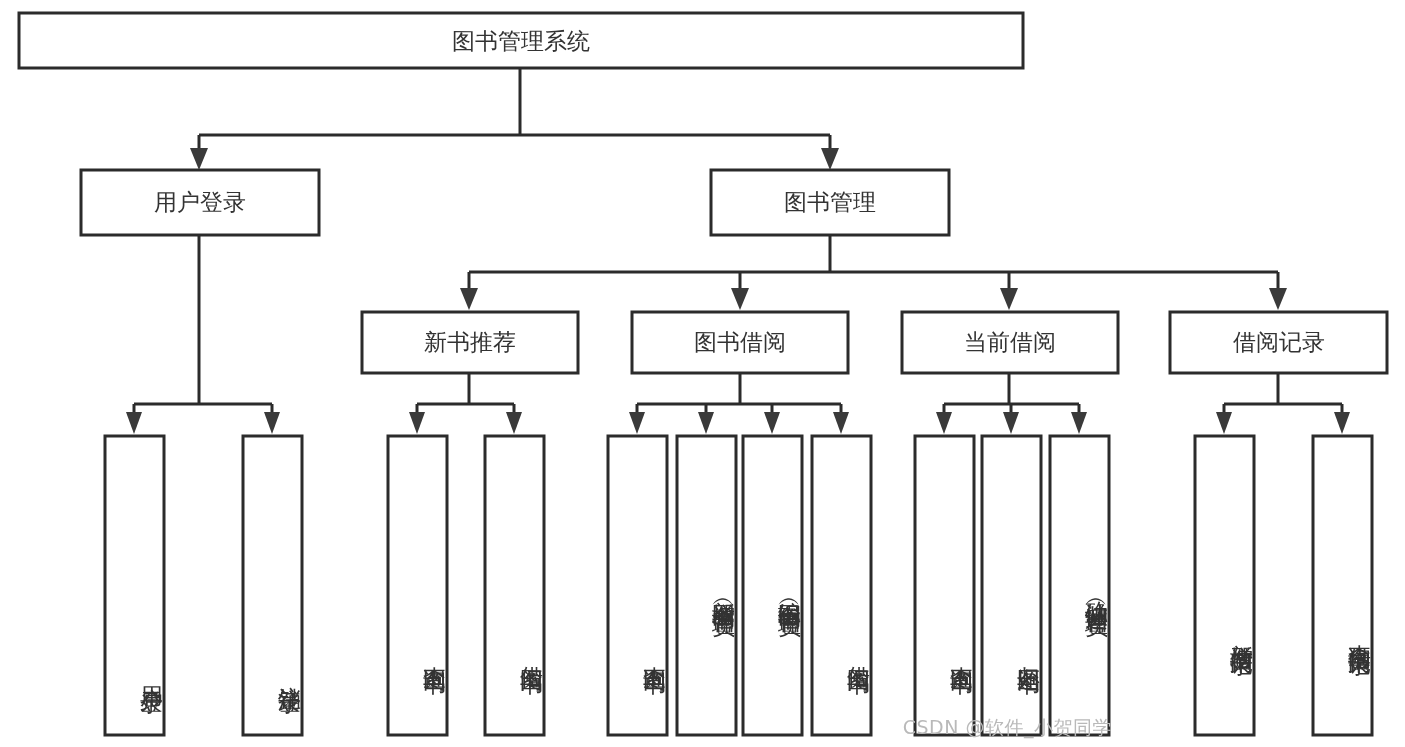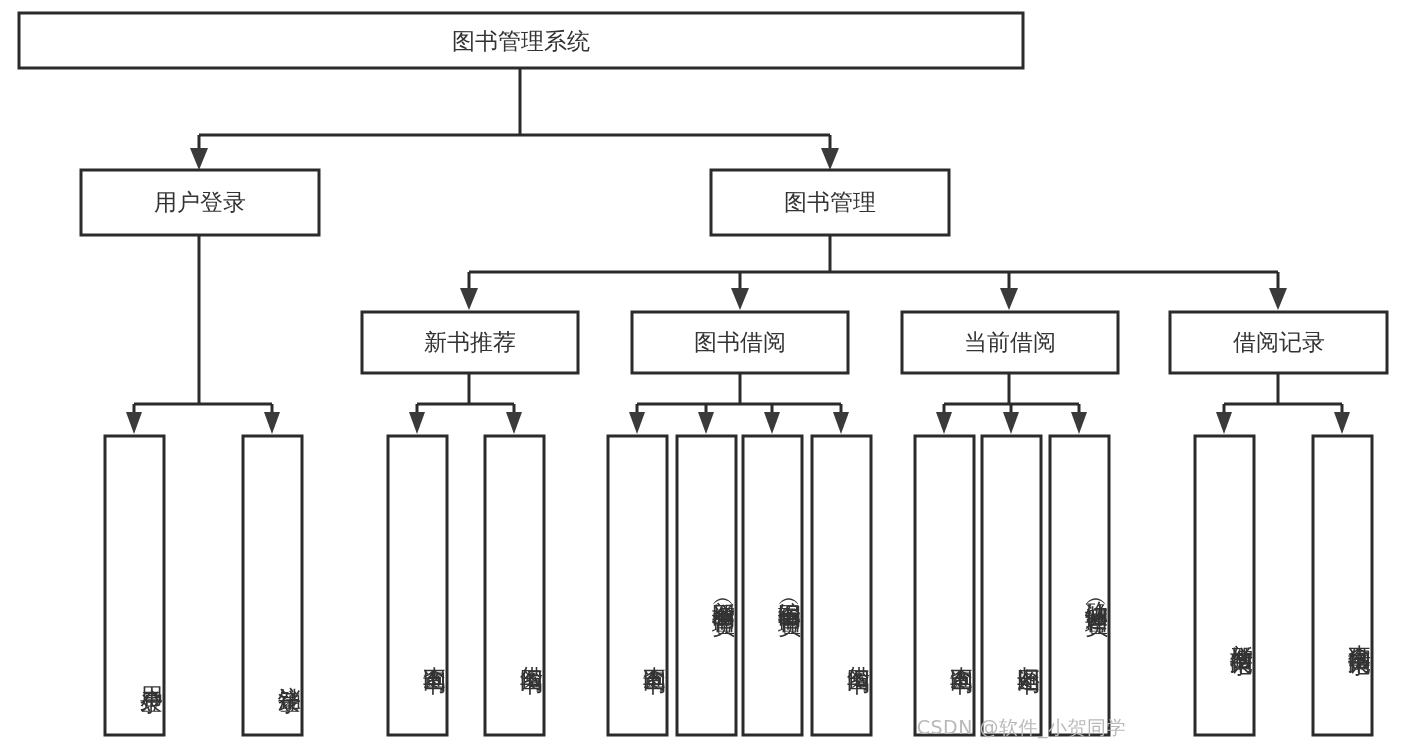--- a/index.html
+++ b/index.html
@@ -65,21 +65,21 @@
     color: #333333;
     letter-spacing: 2px;
     display: flex;
     align-items: flex-start;
     justify-content: center;
     white-space: nowrap;
     pointer-events: none;
   }
   .watermark {
     position: absolute;
-    right: 10px;
+    right: 24px;
     bottom: 6px;
     font-family: "DejaVu Sans", "Liberation Sans", sans-serif;
     font-size: 19px;
     color: #b9b9b9;
     white-space: nowrap;
     letter-spacing: 0.5px;
   }
 </style>
 </head>
 <body>

